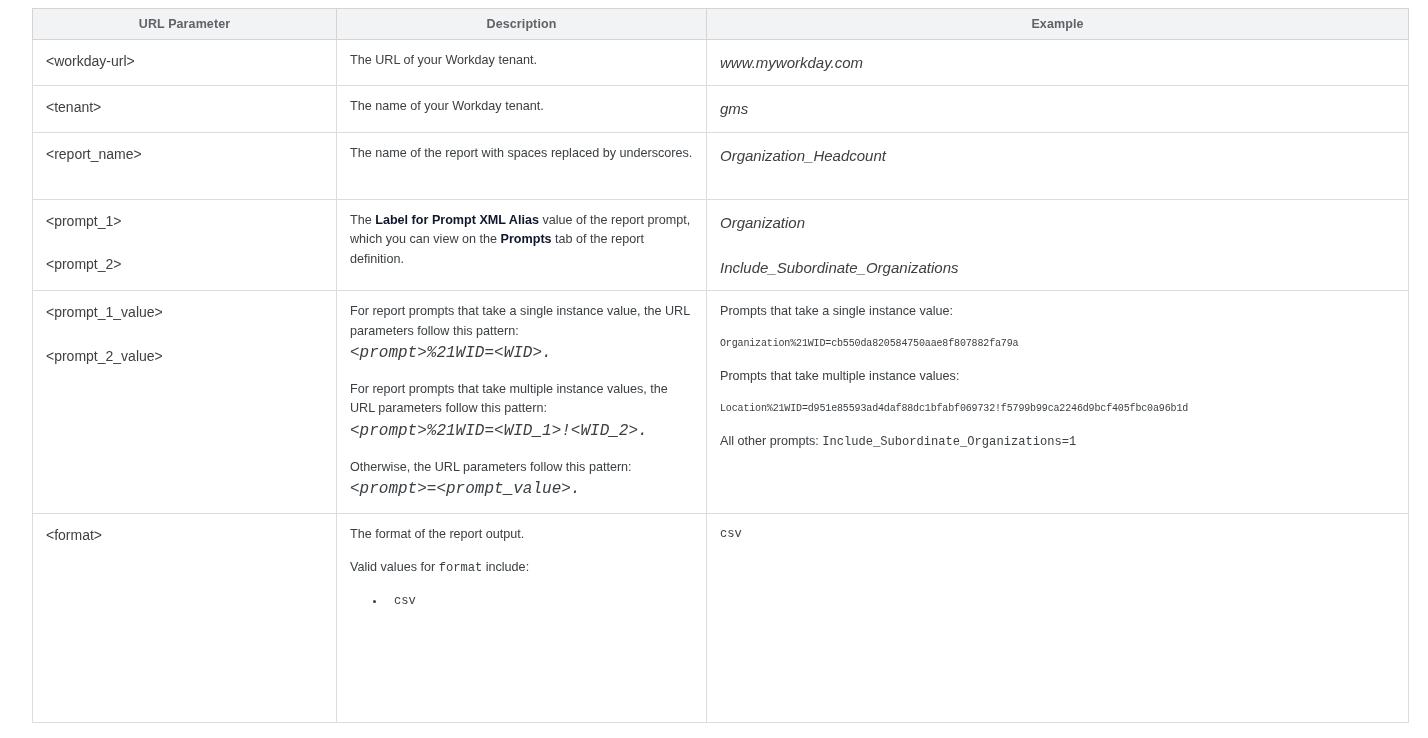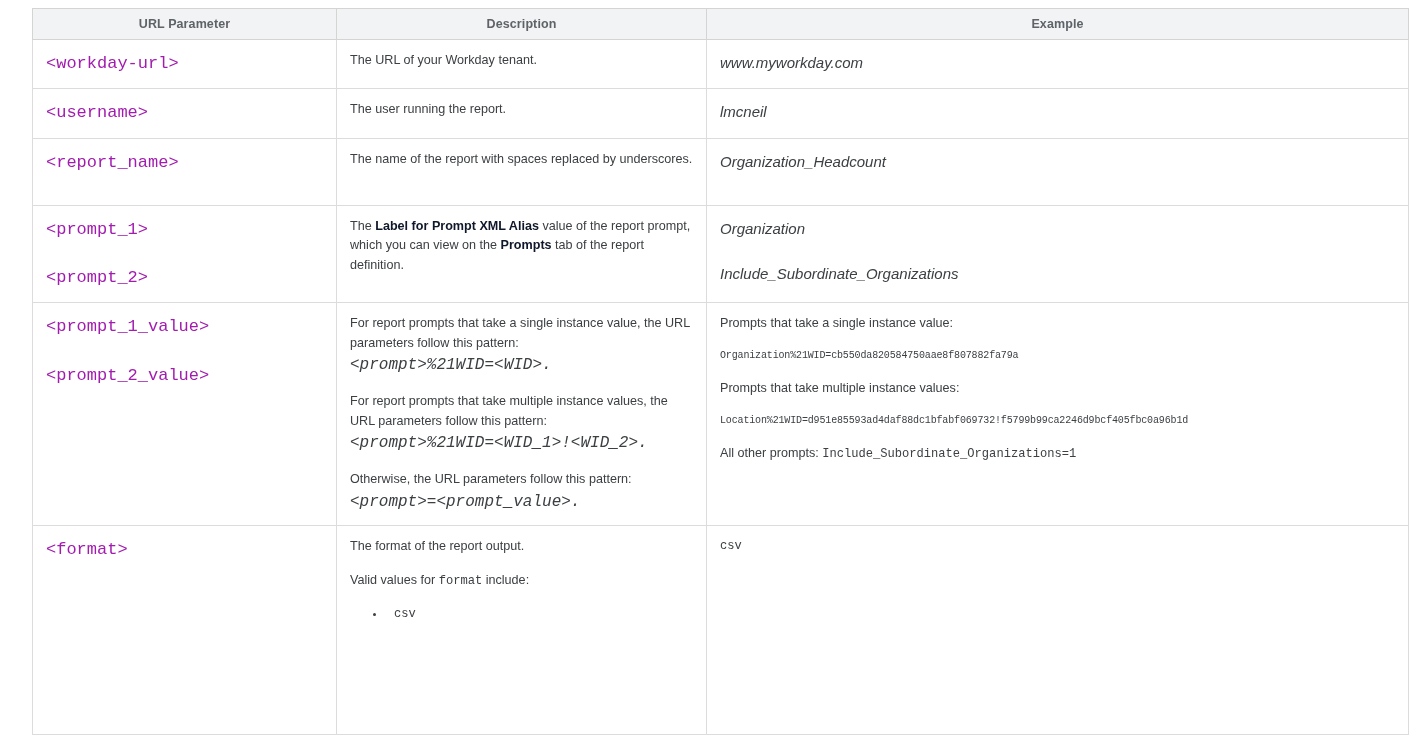--- a/index.html
+++ b/index.html
@@ -48,23 +48,23 @@
   table.doc-table td {
     border: 1px solid #dcdcdc;
     vertical-align: top;
     padding: 11px 12px 11px 13px;
     font-size: 12.6px;
     line-height: 1.55;
     color: #3c4043;
   }
 
   .param {
-    font-family: Liberation Mono, monospace;
-    font-size: 17px;
-    color: #a21caf;
+    font-family: Liberation Sans, sans-serif;
+    font-size: 14px;
+    color: #404040;
     white-space: nowrap;
   }
   .param + .param { margin-top: 22px; }
 
   .desc p { margin: 0; }
   .desc p + p { margin-top: 14px; }
   .desc b { font-weight: bold; color: #0f172a; }
 
   code, .code {
     font-family: "Liberation Mono", monospace;
@@ -141,32 +141,32 @@
           <div class="param">&lt;workday-url&gt;</div>
         </td>
         <td class="desc">
           <p>The URL of your Workday tenant.</p>
         </td>
         <td>
           <div class="ex-italic">www.myworkday.com</div>
         </td>
       </tr>
 
-
-      <tr>
-        <td>
-          <div class="param">&lt;username&gt;</div>
-        </td>
-        <td class="desc">
-          <p>The user running the report.</p>
-        </td>
-        <td>
-          <div class="ex-italic">lmcneil</div>
-        </td>
-      </tr>
+      <tr>
+        <td>
+          <div class="param">&lt;tenant&gt;</div>
+        </td>
+        <td class="desc">
+          <p>The name of your Workday tenant.</p>
+        </td>
+        <td>
+          <div class="ex-italic">gms</div>
+        </td>
+      </tr>
+
 
       <tr class="row-tall-1">
         <td>
           <div class="param">&lt;report_name&gt;</div>
         </td>
         <td class="desc">
           <p>The name of the report with spaces replaced by underscores.</p>
         </td>
         <td>
           <div class="ex-italic">Organization_Headcount</div>

